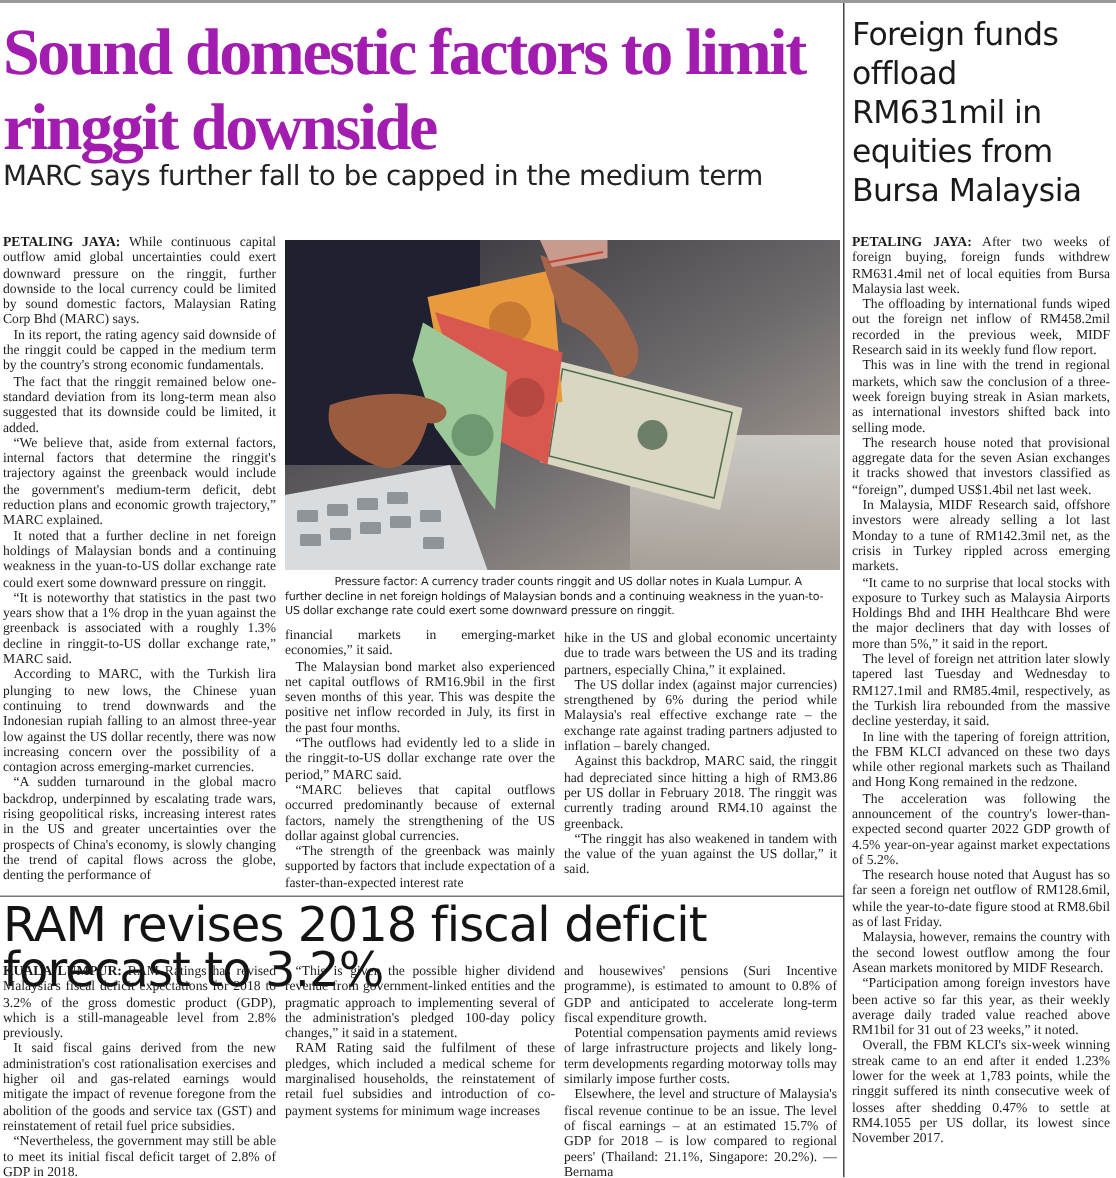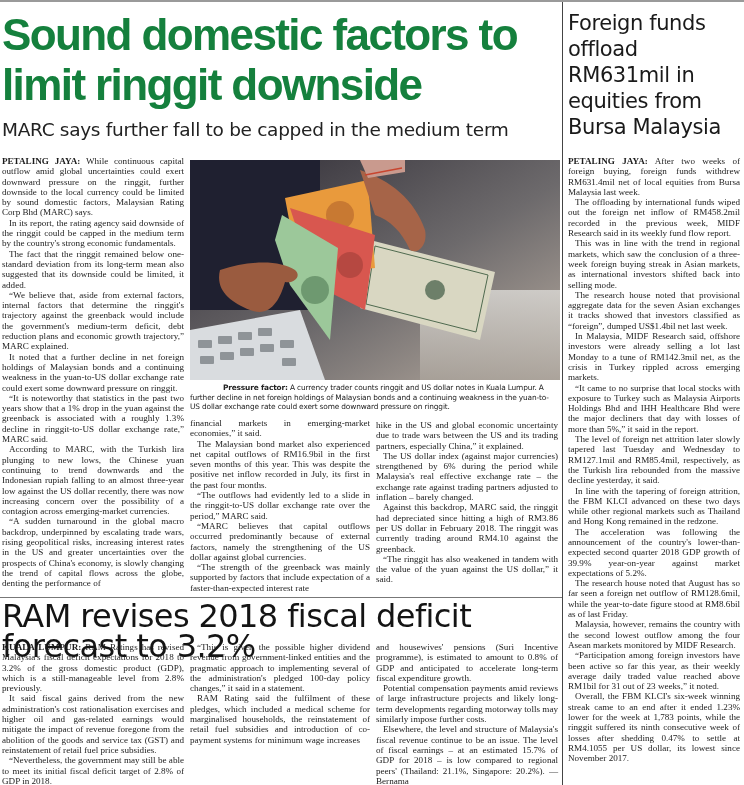--- a/index.html
+++ b/index.html
@@ -2,38 +2,38 @@
 <html><head>
 <meta charset="utf-8">
 <style>
   html, body { margin: 0; padding: 0; background: #ffffff; }
   body { width: 744px; height: 785px; position: relative; overflow: hidden; color: #1a1a1a; }
   .rule-top { position: absolute; left: 0; top: 0; width: 744px; height: 2px; background: #9a9a9a; }
   .vdivider { position: absolute; left: 562px; top: 2px; width: 1px; height: 783px; background: #444; }
   .hdivider { position: absolute; left: 0; top: 597px; width: 562px; height: 1px; background: #777; }
 
   .headline { position: absolute; left: 2px; top: 10px; width: 555px; margin: 0;
-    font-family: Liberation Sans, sans-serif; font-weight: bold; font-size: 44px; line-height: 50px;
-    letter-spacing: -1.6px; color: #15803d; }
-  .deck { position: absolute; left: 2px; top: 118px; width: 555px; margin: 0;
+    font-family: Liberation Serif, serif; font-weight: bold; font-size: 44px; line-height: 50px;
+    letter-spacing: -1.6px; color: #a21caf; }
+  .deck { position: absolute; left: 2px; top: 106px; width: 555px; margin: 0;
     font-family: "DejaVu Sans", sans-serif; font-size: 18.5px; line-height: 24px; color: #222;
     letter-spacing: -0.3px; font-weight: normal; }
 
   .body-text { font-family: "Liberation Serif", serif; font-size: 9.1px; line-height: 10.3px;
     text-align: justify; hyphens: manual; color: #1c1c1c; }
   .body-text p { margin: 0; text-indent: 7px; }
   .body-text p.first { text-indent: 0; }
   .dateline { font-weight: bold; }
 
   .col { position: absolute; }
 
   .photo { position: absolute; left: 190px; top: 160px; width: 370px; height: 220px; overflow: hidden; background: #5a4e48; }
   .caption { position: absolute; left: 190px; top: 383px; width: 368px; font-family: "DejaVu Sans", sans-serif;
     font-size: 7.4px; line-height: 9.6px; color: #222; letter-spacing: -0.15px; }
-  .caption .lead { font-weight: bold; padding-left: 33px; }
+  .caption .lead { font-weight: normal; padding-left: 33px; }
 
   .ram-head { position: absolute; left: 2px; top: 601px; width: 555px; margin: 0;
     font-family: "DejaVu Sans", sans-serif; font-weight: normal; font-size: 32px; line-height: 30px;
     letter-spacing: -0.6px; color: #141414; }
 
   .side-head { position: absolute; left: 568px; top: 10px; width: 172px; margin: 0;
     font-family: "DejaVu Sans", sans-serif; font-weight: normal; font-size: 21px; line-height: 26px;
     color: #1a1a1a; letter-spacing: -0.4px; }
 </style>
 </head>
@@ -150,18 +150,18 @@
 
 <div class="col body-text" style="left:568px; top:156px; width:172px;">
   <p class="first"><span class="dateline">PETALING JAYA:</span> <span>After two weeks of foreign buying, foreign funds withdrew RM631.4mil net of local equities from Bursa Malaysia last week.</span></p>
   <p>The offloading by international funds wiped out the foreign net inflow of RM458.2mil recorded in the previous week, MIDF Research said in its weekly fund flow report.</p>
   <p>This was in line with the trend in regional markets, which saw the conclusion of a three-week foreign buying streak in Asian markets, as international investors shifted back into selling mode.</p>
   <p>The research house noted that provisional aggregate data for the seven Asian exchanges it tracks showed that investors classified as “foreign”, dumped US$1.4bil net last week.</p>
   <p>In Malaysia, MIDF Research said, offshore investors were already selling a lot last Monday to a tune of RM142.3mil net, as the crisis in Turkey rippled across emerging markets.</p>
   <p>“It came to no surprise that local stocks with exposure to Turkey such as Malaysia Airports Holdings Bhd and IHH Healthcare Bhd were the major decliners that day with losses of more than 5%,” it said in the report.</p>
   <p>The level of foreign net attrition later slowly tapered last Tuesday and Wednesday to RM127.1mil and RM85.4mil, respectively, as the Turkish lira rebounded from the massive decline yesterday, it said.</p>
   <p>In line with the tapering of foreign attrition, the FBM KLCI advanced on these two days while other regional markets such as Thailand and Hong Kong remained in the redzone.</p>
-  <p>The acceleration was following the announcement of the country's lower-than-expected second quarter 2018 GDP growth of 39.9% year-on-year against market expectations of 5.2%.</p>
+  <p>The acceleration was following the announcement of the country's lower-than-expected second quarter 2022 GDP growth of 4.5% year-on-year against market expectations of 5.2%.</p>
   <p>The research house noted that August has so far seen a foreign net outflow of RM128.6mil, while the year-to-date figure stood at RM8.6bil as of last Friday.</p>
   <p>Malaysia, however, remains the country with the second lowest outflow among the four Asean markets monitored by MIDF Research.</p>
   <p>“Participation among foreign investors have been active so far this year, as their weekly average daily traded value reached above RM1bil for 31 out of 23 weeks,” it noted.</p>
   <p>Overall, the FBM KLCI's six-week winning streak came to an end after it ended 1.23% lower for the week at 1,783 points, while the ringgit suffered its ninth consecutive week of losses after shedding 0.47% to settle at RM4.1055 per US dollar, its lowest since November 2017.</p>
 </div>
 
 </body></html>

